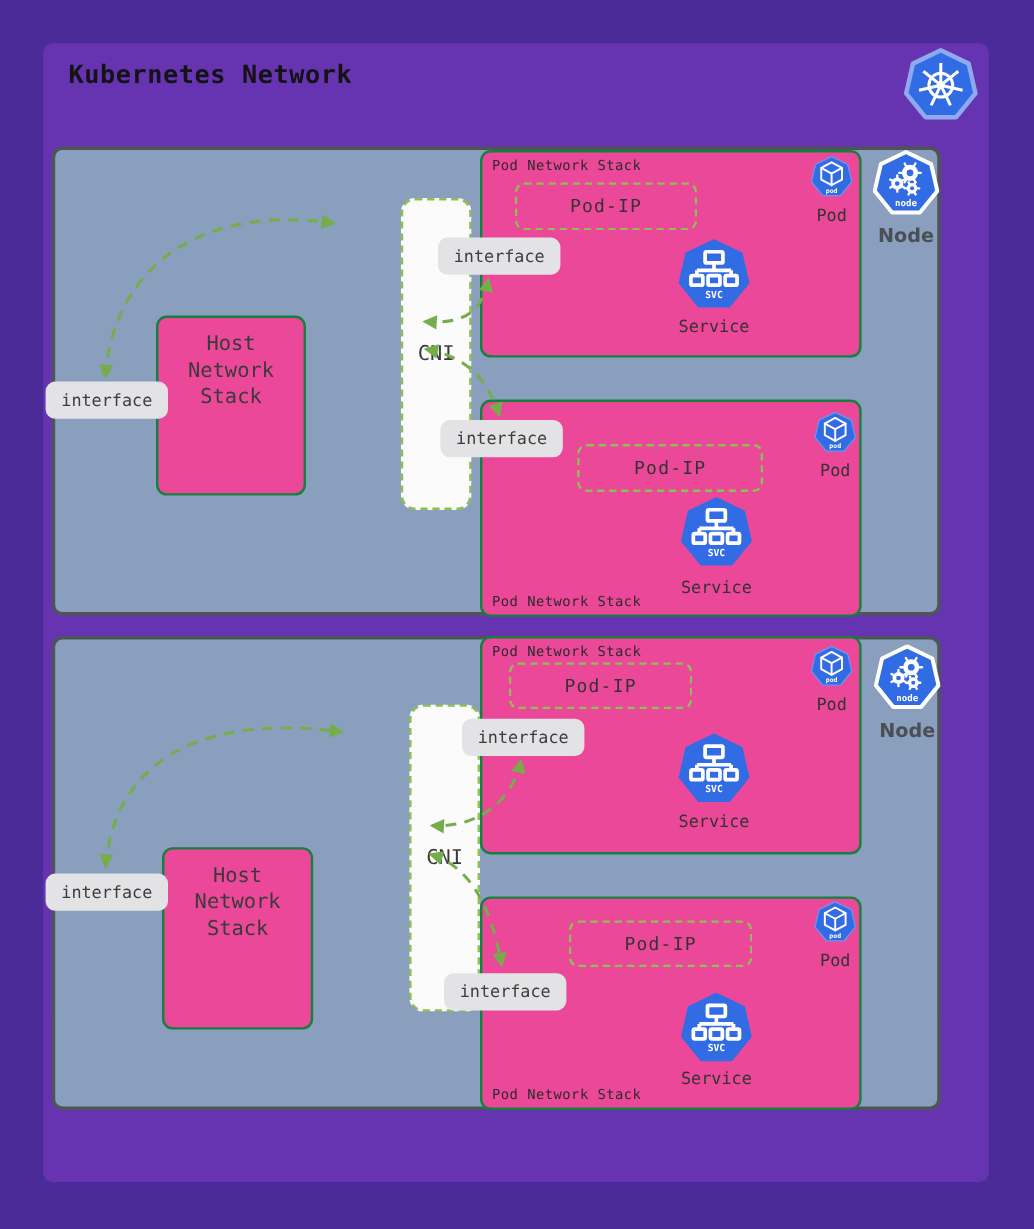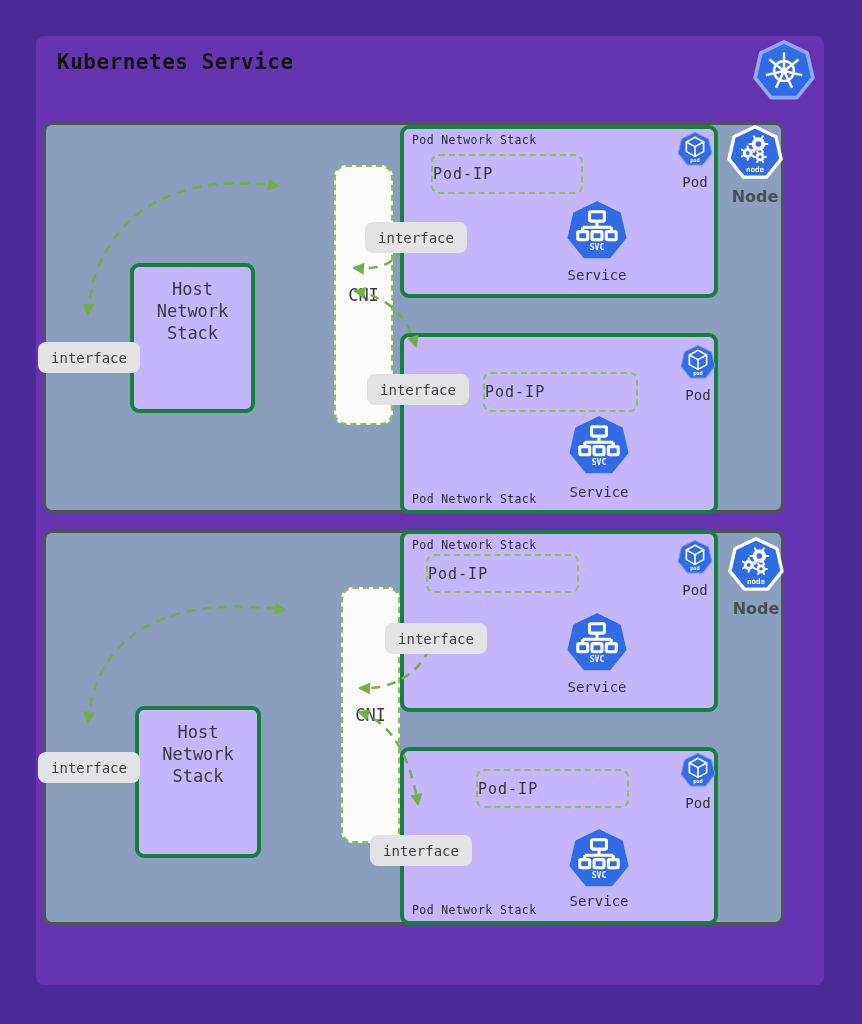--- a/index.html
+++ b/index.html
@@ -20,22 +20,22 @@
   .k8slogo { position: absolute; left: 753px; top: 39px; z-index: 3; }
 
   .node {
     position: absolute; background: #8A9EBE;
     border: 3px solid #4F545A; border-radius: 9px;
   }
   .node1 { left: 43px; top: 122px; width: 741px; height: 391px; }
   .node2 { left: 43px; top: 530px; width: 741px; height: 395px; }
 
   .whitebox {
-    position: absolute; background: #c4b5fd;
-    border: 4px solid #15803d; border-radius: 9px;
+    position: absolute; background: #ec4899;
+    border: 2px solid #15803d; border-radius: 9px;
   }
   .host1 { left: 84px;  top: 138px; width: 125px; height: 150px; }
   .host2 { left: 89px;  top: 173px; width: 126px; height: 152px; }
   .hostlabel {
     padding: 11px 12px 0; text-align: center;
     font-size: 17px; line-height: 1.3; color: #3A3A3A;
   }
   .cni {
     position: absolute; background: #FBFBFB;
     border: 2px dashed #8CC152; border-radius: 12px;
@@ -52,33 +52,33 @@
 
   .stacklabel {
     position: absolute; left: 8px; font-size: 11.5px;
     color: #2B2B2B; letter-spacing: .4px; white-space: nowrap;
   }
   .stacklabel.t { top: 4px; }
   .stacklabel.b { bottom: 4px; }
 
   .podip {
     position: absolute; border: 2px dashed #8CC152; border-radius: 8px;
-    display: flex; align-items: center; 
+    display: flex; align-items: center; justify-content: center;
     font-size: 15px; color: #333; letter-spacing: 1px;
   }
   .podip-t1 { left: 27px; top: 25px; width: 152px; height: 40px; }
   .podip-b1 { left: 79px; top: 35px; width: 155px; height: 40px; }
   .podip-t2 { left: 22px; top: 20px; width: 153px; height: 39px; }
   .podip-b2 { left: 72px; top: 18px; width: 153px; height: 39px; }
 
   .iface {
     position: absolute; width: 102px; height: 31px;
     background: #E3E3E5; border-radius: 8px;
     display: flex; align-items: center; justify-content: center;
-    font-size: 14px; color: #3D3D3D; z-index: 6; margin-top: 24px;
+    font-size: 14px; color: #3D3D3D; z-index: 6;
   }
   .if-l1  { left: -8px;  top: 193px; }
   .if-tr1 { left: 319px; top: 73px;  }
   .if-br1 { left: 321px; top: 225px; }
   .if-l2  { left: -8px;  top: 195px; }
   .if-tr2 { left: 339px; top: 66px;  }
   .if-br2 { left: 324px; top: 278px; }
 
   .k8icon { position: absolute; display: block; z-index: 4; }
   .pi-t1 { left: 273px; top: 2px; }
@@ -185,21 +185,21 @@
         <line x1="50" y1="50" x2="20.7" y2="56.7"></line>
         <line x1="50" y1="50" x2="26.5" y2="31.3"></line>
       </g>
       <circle cx="50" cy="50" r="5.5" fill="#fff"></circle>
     </symbol>
   </defs>
 </svg>
 
 <div class="canvas">
   <div class="panel"></div>
-  <div class="title">Kubernetes Service</div>
+  <div class="title">Kubernetes Network</div>
 
   <svg class="k8slogo" width="62" height="64" viewBox="0 0 100 100">
     <use href="#sym-k8s"></use>
   </svg>
 
   <div class="node node1">
     <svg class="k8icon ni1" width="56" height="58" viewBox="0 0 100 100">
       <use href="#sym-node"></use>
       <text class="k8txt" x="50" y="84" text-anchor="middle" font-size="13.5">node</text>
     </svg>

